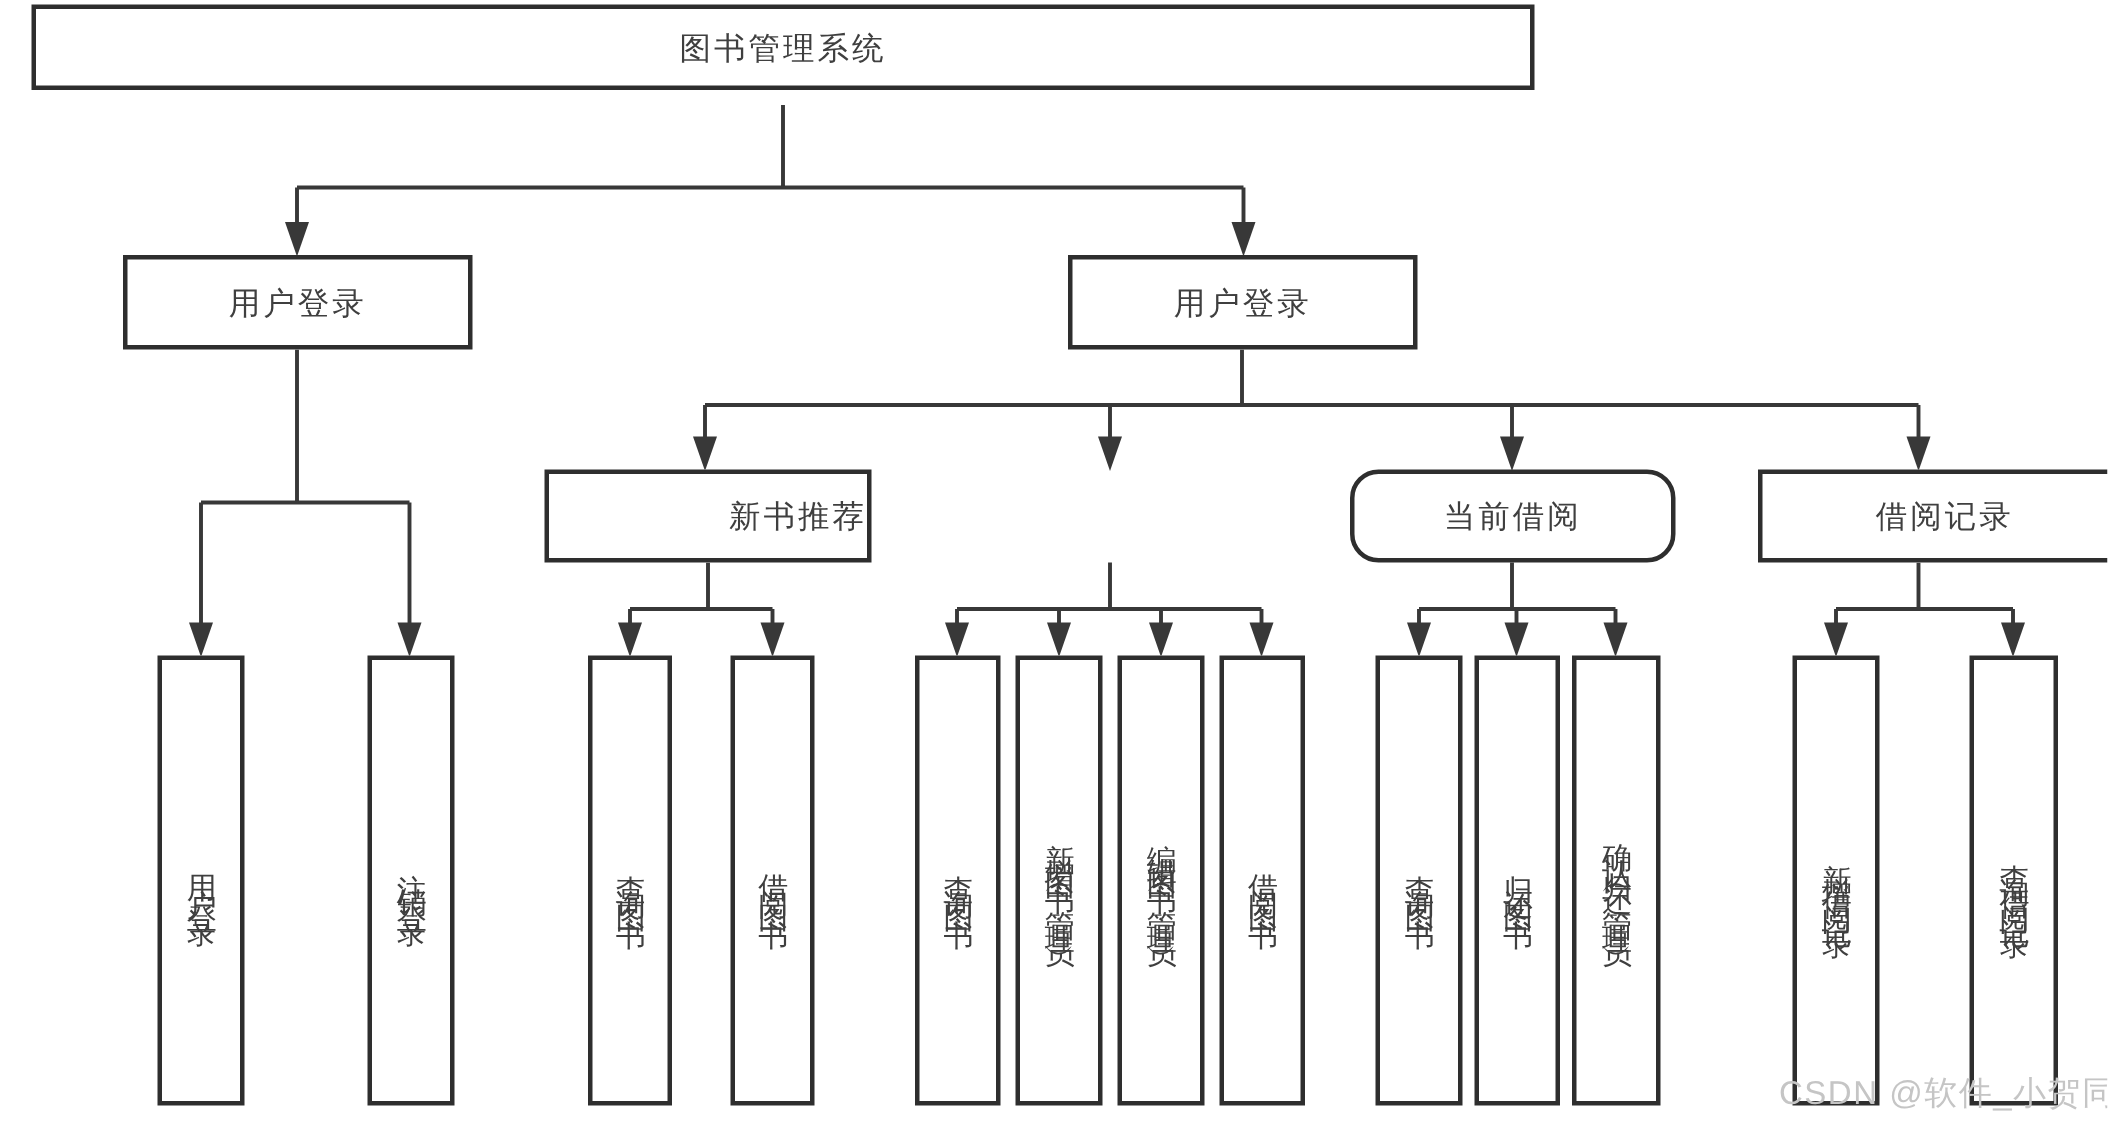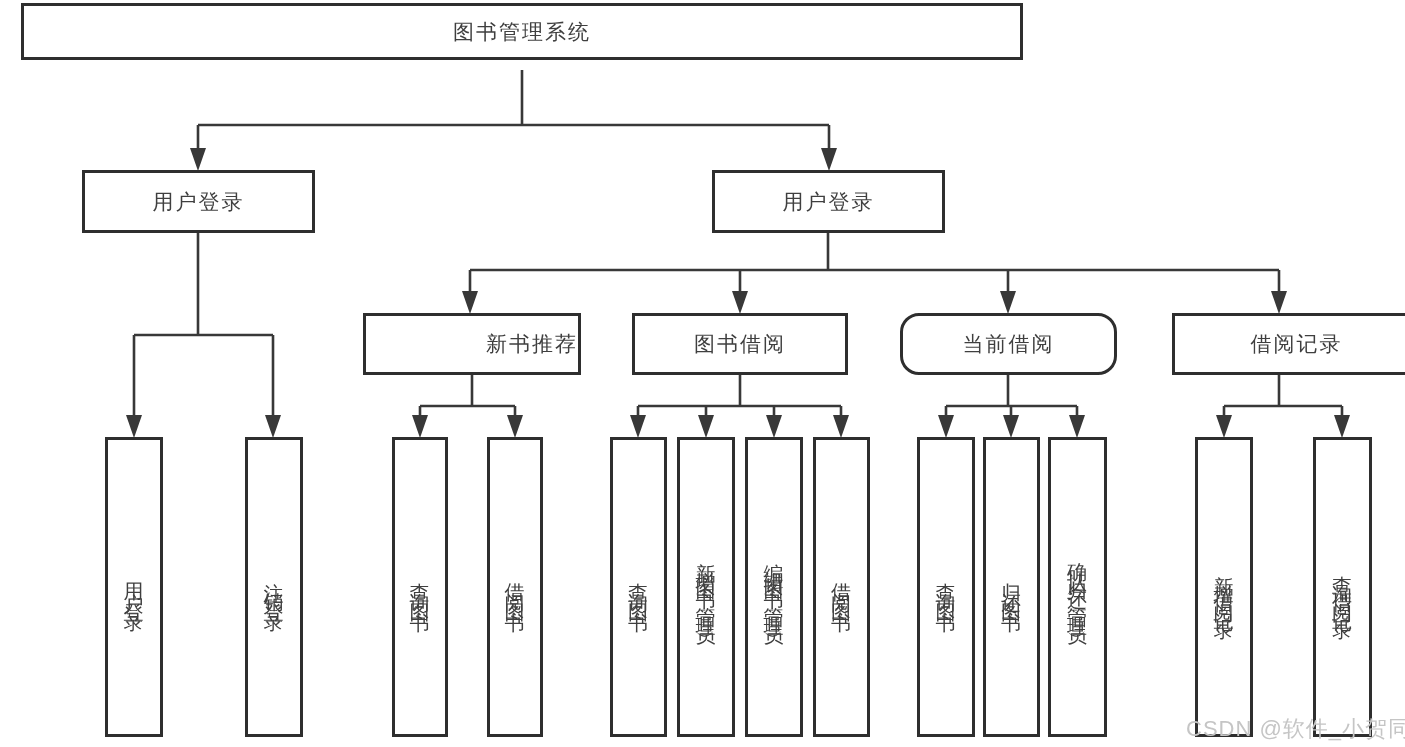--- a/index.html
+++ b/index.html
@@ -80,23 +80,20 @@
   <div class="box" style="left:82px;top:170px;width:233px;height:63px;">
     <span>用户登录</span>
   </div>
   <div class="box" style="left:712px;top:170px;width:233px;height:63px;">
     <span>用户登录</span>
   </div>
 
   <div class="box" style="left:363px;top:313px;width:218px;height:62px;justify-content:flex-end;">
     <span>新书推荐</span>
   </div>
-  <div class="box" style="left:632px;top:313px;width:216px;height:62px;">
-    <span>图书借阅</span>
-  </div>
   <div class="box" style="left:900px;top:313px;width:217px;height:62px;border-radius:19px;">
     <span>当前借阅</span>
   </div>
   <div class="box" style="left:1172px;top:313px;width:249px;height:62px;">
     <span>借阅记录</span>
   </div>
 
   <div class="vbox" style="left:105px;top:437px;width:58px;height:300px;">
     <span>用户登录</span>
   </div>

